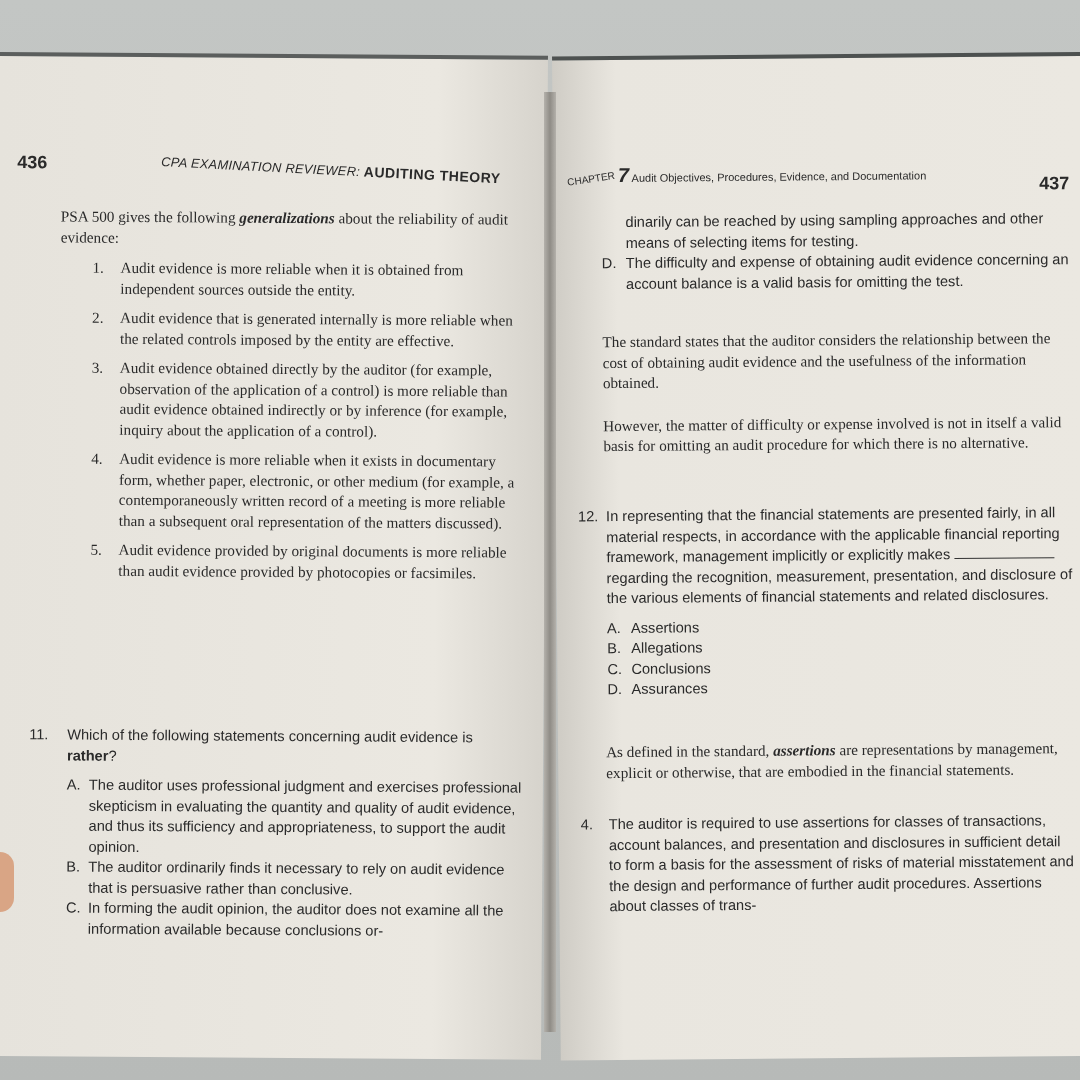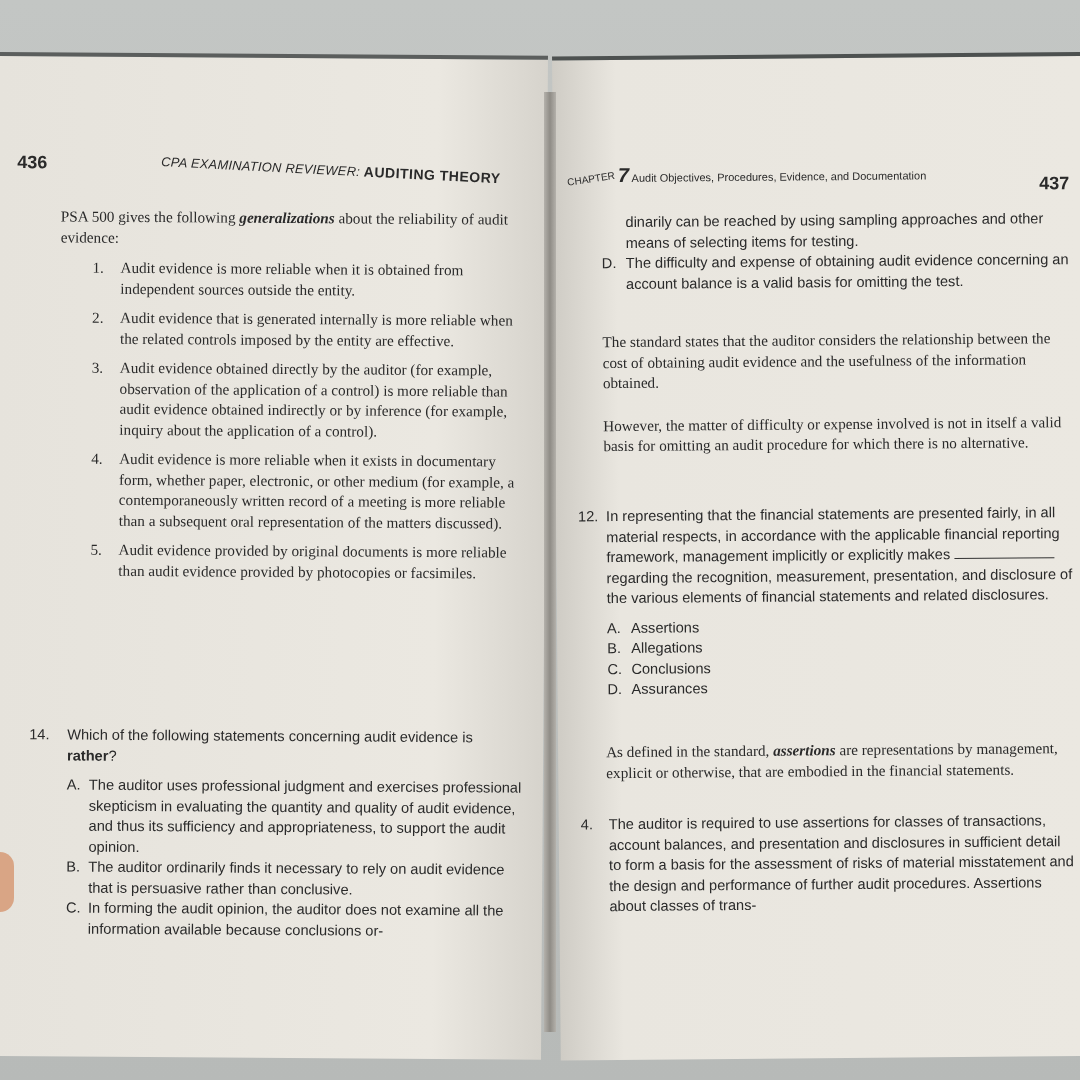--- a/index.html
+++ b/index.html
@@ -86,21 +86,21 @@
         <div class="item"><span class="num">1.</span><span>Audit evidence is more reliable when it is obtained from independent sources outside the entity.</span></div>
         <div class="item"><span class="num">2.</span><span>Audit evidence that is generated internally is more reliable when the related controls imposed by the entity are effective.</span></div>
         <div class="item"><span class="num">3.</span><span>Audit evidence obtained directly by the auditor (for example, observation of the application of a control) is more reliable than audit evidence obtained indirectly or by inference (for example, inquiry about the application of a control).</span></div>
         <div class="item"><span class="num">4.</span><span>Audit evidence is more reliable when it exists in documentary form, whether paper, electronic, or other medium (for example, a contemporaneously written record of a meeting is more reliable than a subsequent oral representation of the matters discussed).</span></div>
         <div class="item"><span class="num">5.</span><span>Audit evidence provided by original documents is more reliable than audit evidence provided by photocopies or facsimiles.</span></div>
       </div>
     </div>
 
     <div class="text sans" style="left:34px; top:668px; width:496px;">
       <div class="item" style="padding-left:38px;">
-        <span class="num">14.</span>
+        <span class="num">11.</span>
         <span>Which of the following statements concerning audit evidence is </span><b>rather</b><span>?</span>
       </div>
       <div style="padding-left:38px;">
         <div class="opt"><span class="num">A.</span><span>The auditor uses professional judgment and exercises professional skepticism in evaluating the quantity and quality of audit evidence, and thus its sufficiency and appropriateness, to support the audit opinion.</span></div>
         <div class="opt"><span class="num">B.</span><span>The auditor ordinarily finds it necessary to rely on audit evidence that is persuasive rather than conclusive.</span></div>
         <div class="opt"><span class="num">C.</span><span>In forming the audit opinion, the auditor does not examine all the information available because conclusions or-</span></div>
       </div>
     </div>
   </div>
 

